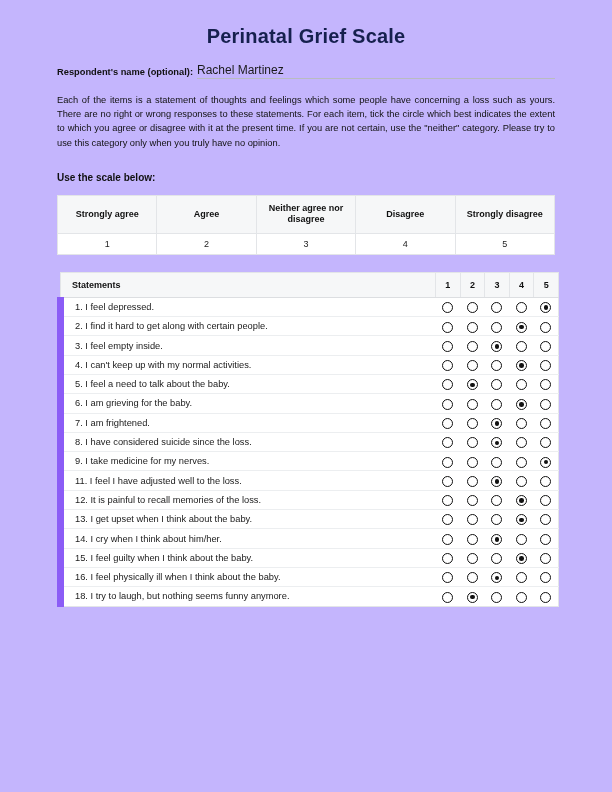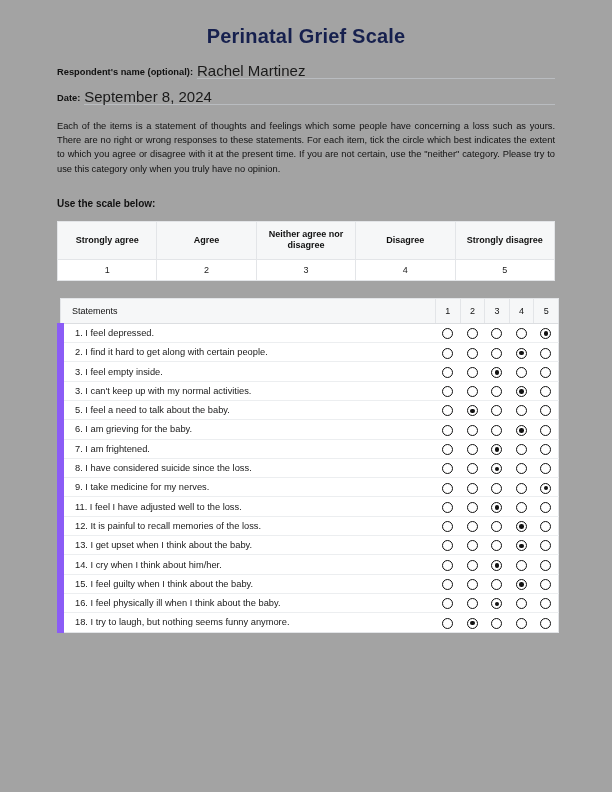--- a/index.html
+++ b/index.html
@@ -14,21 +14,21 @@
     font-family: "Liberation Sans", sans-serif;
     color: #1a1a1a;
     -webkit-font-smoothing: antialiased;
   }
   .page {
     position: relative;
     width: 612px;
     height: 792px;
     box-sizing: border-box;
     padding: 0 57px;
-    background: #a3a3a3;
+    background: #c4b5fd;
     overflow: hidden;
   }
 
   
   .doc-title {
     margin: 0;
     padding-top: 24px;
     text-align: center;
     font-size: 20px;
     font-weight: bold;
@@ -49,21 +49,21 @@
     font-weight: bold;
     color: #111111;
     white-space: nowrap;
     font-size: 9.3px;
     line-height: 13px;
     padding-right: 4px;
   }
   .field-value {
     flex: 1 1 auto;
     border-bottom: 1px solid #b9bcc0;
-    font-size: 15px;
+    font-size: 12px;
     line-height: 13px;
     color: #1a1a1a;
     padding-bottom: 1px;
     min-height: 13px;
   }
 
   
   .intro {
     margin: 14px 0 0 0;
     font-size: 9.3px;
@@ -105,21 +105,21 @@
     padding: 5px 4px;
     border: 1px solid #e3e5e8;
   }
 
   .statements-wrap { margin-top: 17px; }
   .stmt-table th {
     background: #f6f7f8;
     border: 1px solid #e3e5e8;
     border-bottom: 1px solid #dcdee1;
     font-size: 9px;
-    font-weight: normal;
+    font-weight: bold;
     color: #111111;
     padding: 6px 0;
     height: 12px;
   }
   .stmt-table th.stmt-head {
     text-align: left;
     padding-left: 11px;
   }
   .stmt-table th.num-head {
     text-align: center;
@@ -182,24 +182,20 @@
 
 <div class="page">
 
   <h1 class="doc-title">Perinatal Grief Scale</h1>
 
   <div class="field-row name-row">
     <span class="field-label">Respondent's name (optional):</span>
     <span class="field-value">Rachel Martinez</span>
   </div>
 
-  <div class="field-row date-row">
-    <span class="field-label">Date:</span>
-    <span class="field-value">September 8, 2024</span>
-  </div>
 
   <p class="intro">Each of the items is a statement of thoughts and feelings which some people have concerning a loss such as yours. There are no right or wrong responses to these statements. For each item, tick the circle which best indicates the extent to which you agree or disagree with it at the present time. If you are not certain, use the "neither" category. Please try to use this category only when you truly have no opinion.</p>
 
   <p class="scale-note">Use the scale below:</p>
 
   <div class="scale-table-wrap">
     <table class="tbl scale-table">
       <thead>
         <tr>
           <th>Strongly agree</th>
@@ -260,21 +256,21 @@
           </tr>
           <tr>
             <td class="stmt-cell">3. I feel empty inside.</td>
             <td class="radio-cell"><span class="radio"></span></td>
             <td class="radio-cell"><span class="radio"></span></td>
             <td class="radio-cell"><span class="radio checked"></span></td>
             <td class="radio-cell"><span class="radio"></span></td>
             <td class="radio-cell last"><span class="radio"></span></td>
           </tr>
           <tr>
-            <td class="stmt-cell">3. I can't keep up with my normal activities.</td>
+            <td class="stmt-cell">4. I can't keep up with my normal activities.</td>
             <td class="radio-cell"><span class="radio"></span></td>
             <td class="radio-cell"><span class="radio"></span></td>
             <td class="radio-cell"><span class="radio"></span></td>
             <td class="radio-cell"><span class="radio checked"></span></td>
             <td class="radio-cell last"><span class="radio"></span></td>
           </tr>
           <tr>
             <td class="stmt-cell">5. I feel a need to talk about the baby.</td>
             <td class="radio-cell"><span class="radio"></span></td>
             <td class="radio-cell"><span class="radio checked"></span></td>

